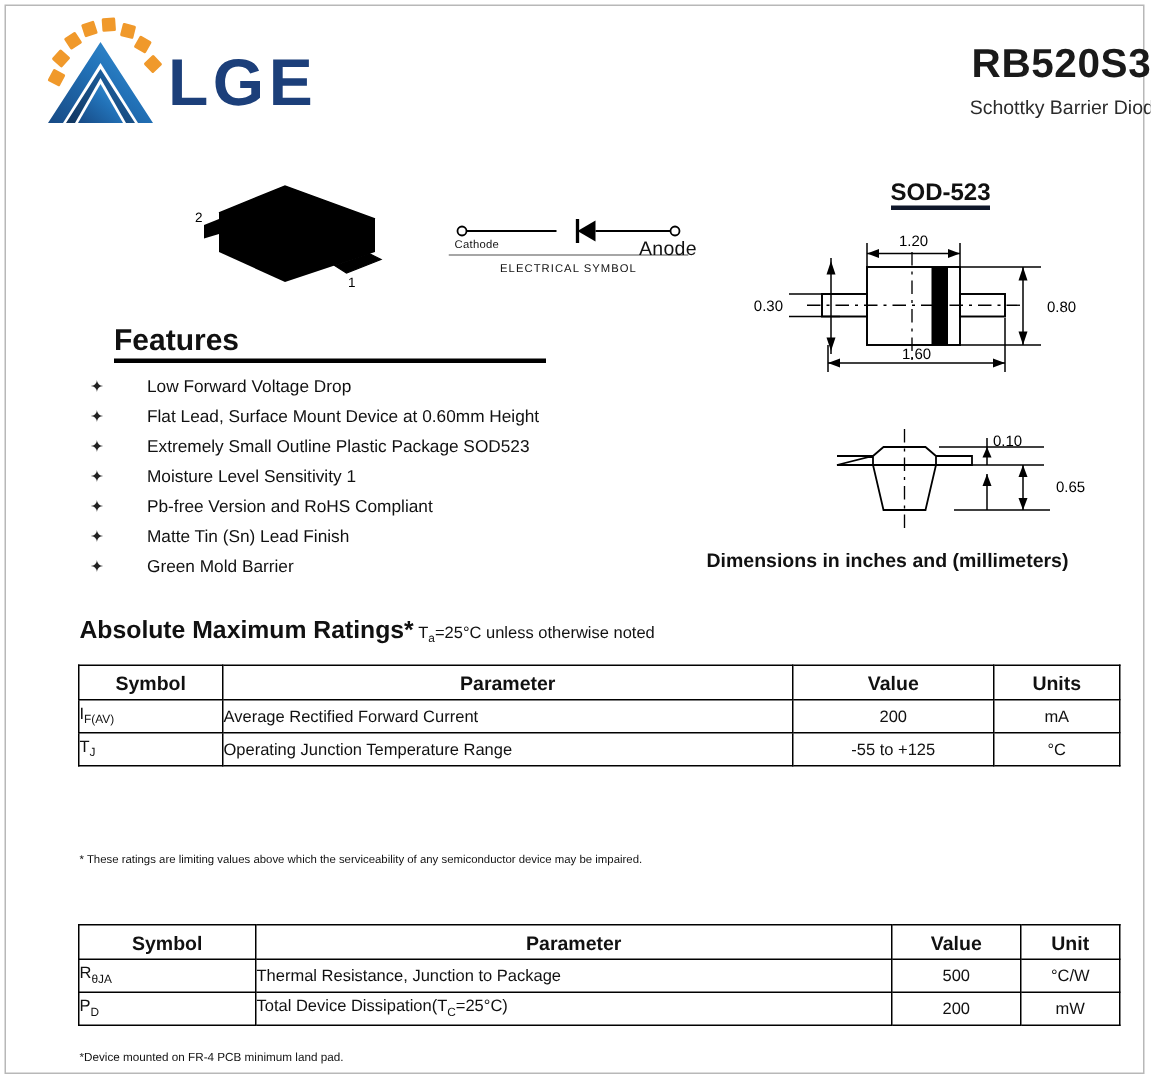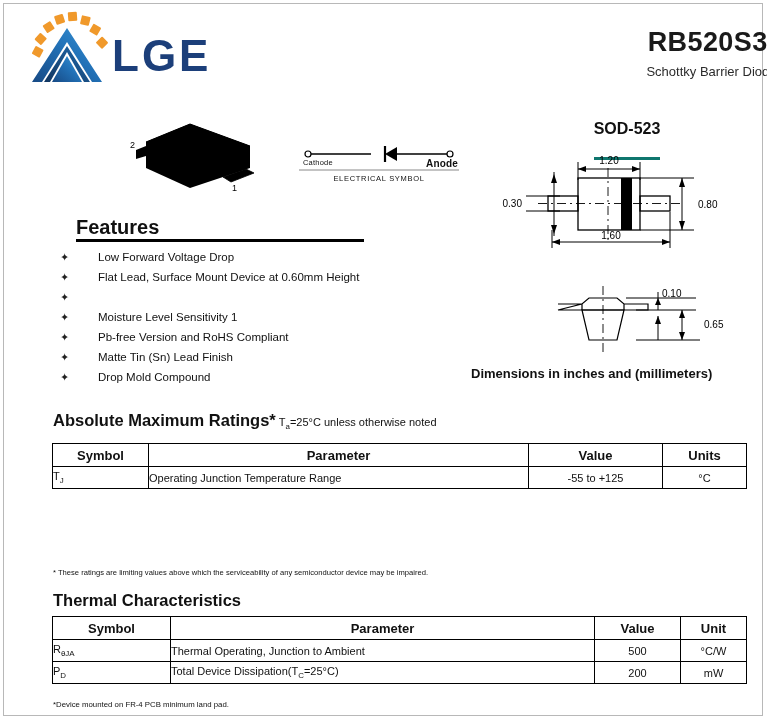--- a/index.html
+++ b/index.html
@@ -91,24 +91,23 @@
   .esym-cathode {
     position: absolute;
     left: 287px; top: 158px;
     font-size: 7.5px;
     letter-spacing: 0.2px;
     color: #111;
   }
   .esym-anode {
     position: absolute;
     left: 410px; top: 158px;
-    font-size: 10px;
+    font-size: 13px;
     letter-spacing: 0.2px;
     color: #111;
-    font-weight: bold;
   }
   .esym-caption {
     position: absolute;
     left: 283px; top: 174px;
     width: 160px;
     text-align: center;
     font-size: 7.5px;
     letter-spacing: 0.7px;
     color: #111;
   }
@@ -116,21 +115,21 @@
   
   .sod-title {
     position: absolute;
     left: 466px; top: 120px;
     width: 290px;
     text-align: center;
     font-size: 16px;
     font-weight: bold;
     color: #111;
   }
-  .sod-title u { text-decoration: none; border-bottom: 3px solid #0f766e; padding-bottom: 20px; }
+  .sod-title u { text-decoration: none; border-bottom: 3px solid #0f172a; padding-bottom: 0; }
   .sod-draw-top {
     position: absolute;
     left: 470px; top: 150px;
     width: 270px; height: 100px;
   }
   .sod-draw-side {
     position: absolute;
     left: 470px; top: 278px;
     width: 270px; height: 80px;
   }
@@ -428,36 +427,37 @@
     <div class="feature-item">
       <span class="feature-bullet">✦</span>
       <span class="feature-text">Low Forward Voltage Drop</span>
     </div>
     <div class="feature-item">
       <span class="feature-bullet">✦</span>
       <span class="feature-text">Flat Lead, Surface Mount Device at 0.60mm Height</span>
     </div>
     <div class="feature-item">
       <span class="feature-bullet">✦</span>
+      <span class="feature-text">Extremely Small Outline Plastic Package SOD523</span>
     </div>
     <div class="feature-item">
       <span class="feature-bullet">✦</span>
       <span class="feature-text">Moisture Level Sensitivity 1</span>
     </div>
     <div class="feature-item">
       <span class="feature-bullet">✦</span>
       <span class="feature-text">Pb-free Version and RoHS Compliant</span>
     </div>
     <div class="feature-item">
       <span class="feature-bullet">✦</span>
       <span class="feature-text">Matte Tin (Sn) Lead Finish</span>
     </div>
     <div class="feature-item">
       <span class="feature-bullet">✦</span>
-      <span class="feature-text">Drop Mold Compound</span>
+      <span class="feature-text">Green Mold Barrier</span>
     </div>
   </div>
 
   <div class="amr-head">
     <span class="big">Absolute Maximum Ratings*</span><span class="small">T<sub>a</sub>=25°C unless otherwise noted</span>
   </div>
 
   <table class="dt" id="amr-table">
     <colgroup>
       <col style="width:96px">
@@ -468,51 +468,56 @@
     <thead>
       <tr>
         <th>Symbol</th>
         <th>Parameter</th>
         <th>Value</th>
         <th>Units</th>
       </tr>
     </thead>
     <tbody>
       <tr>
+        <td class="c-sym"><span>I</span><sub>F(AV)</sub></td>
+        <td class="c-par">Average Rectified Forward Current</td>
+        <td class="c-val">200</td>
+        <td class="c-uni">mA</td>
+      </tr>
+      <tr>
         <td class="c-sym"><span>T</span><sub>J</sub></td>
         <td class="c-par">Operating Junction Temperature Range</td>
         <td class="c-val">-55  to +125</td>
         <td class="c-uni">°C</td>
       </tr>
     </tbody>
   </table>
 
   <div class="note-1">* These ratings are limiting values above which the serviceability of any semiconductor device may be impaired.</div>
 
-  <div class="thermal-head">Thermal Characteristics</div>
 
   <table class="dt" id="thermal-table">
     <colgroup>
       <col style="width:118px">
         <col style="width:424px">
         <col style="width:86px">
         <col style="width:66px">
     </colgroup>
     <thead>
       <tr>
         <th>Symbol</th>
         <th>Parameter</th>
         <th>Value</th>
         <th>Unit</th>
       </tr>
     </thead>
     <tbody>
       <tr>
         <td class="c-sym"><span>R</span><sub>θJA</sub></td>
-        <td class="c-par">Thermal Operating, Junction to Ambient</td>
+        <td class="c-par">Thermal Resistance, Junction to Package</td>
         <td class="c-val">500</td>
         <td class="c-uni">°C/W</td>
       </tr>
       <tr>
         <td class="c-sym"><span>P</span><sub>D</sub></td>
         <td class="c-par">Total Device Dissipation(T<sub>C</sub>=25°C)</td>
         <td class="c-val">200</td>
         <td class="c-uni">mW</td>
       </tr>
     </tbody>

